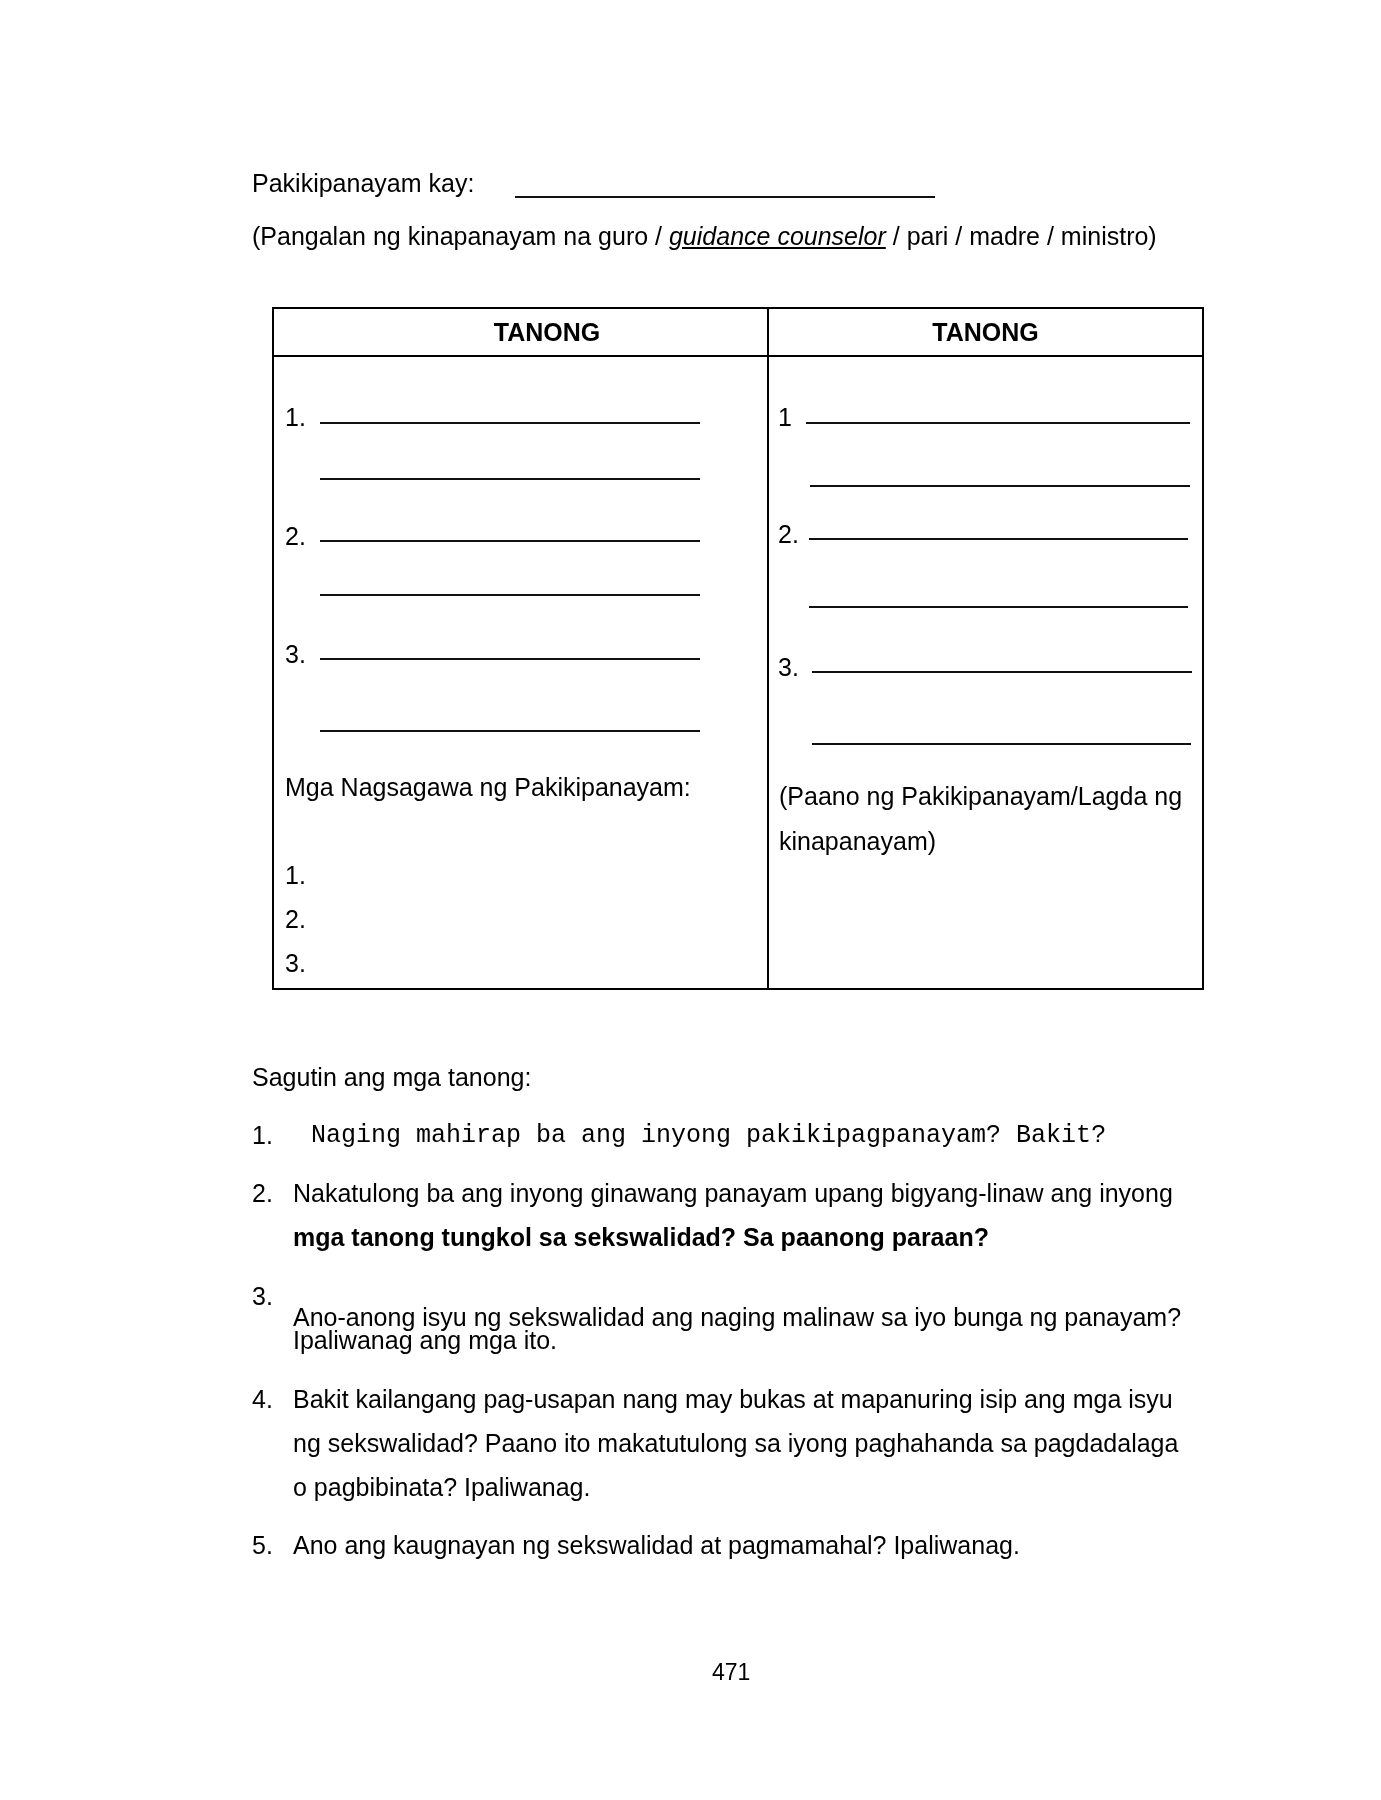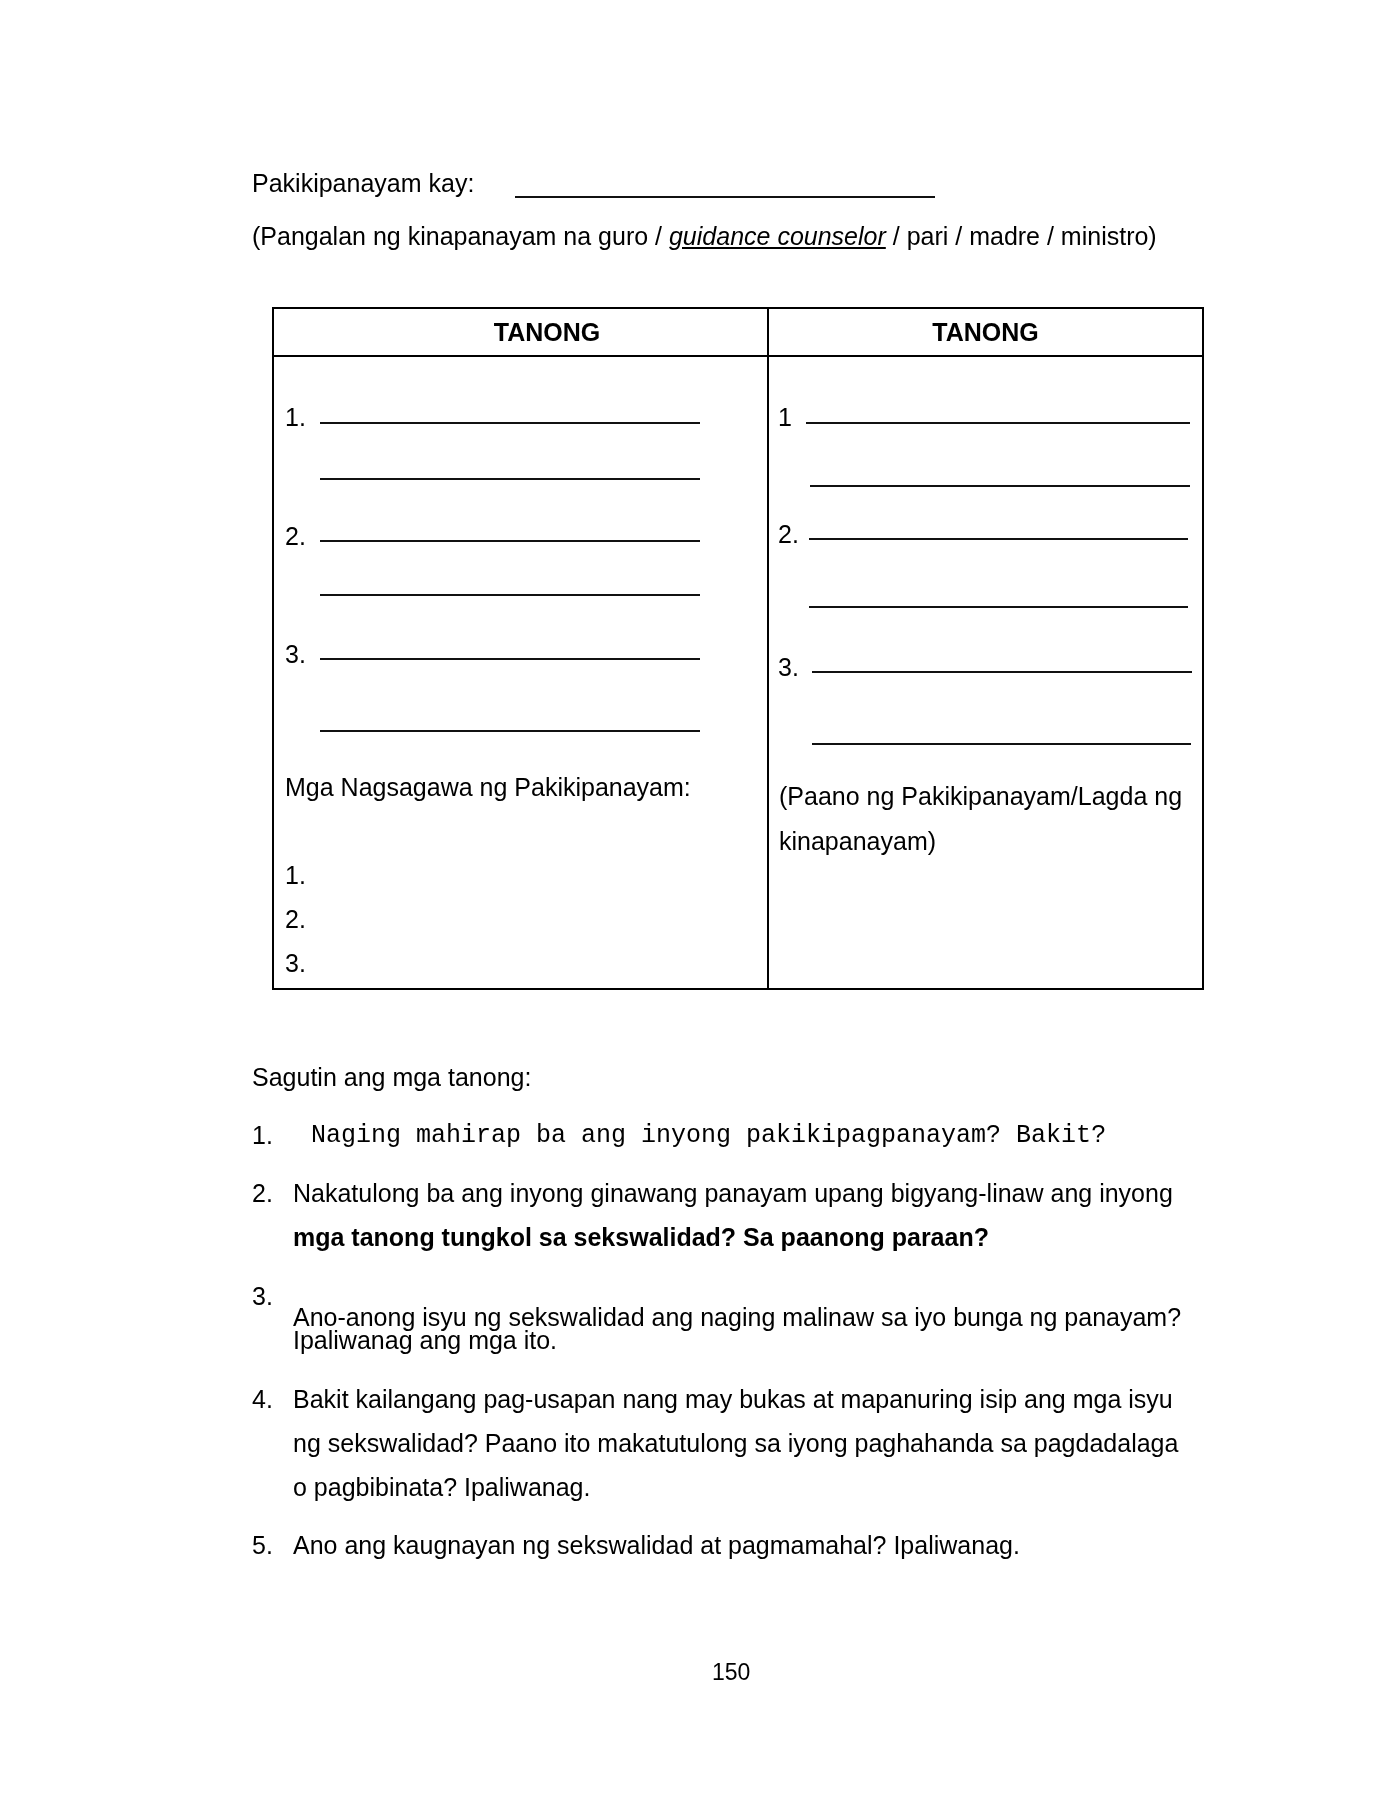--- a/index.html
+++ b/index.html
@@ -89,13 +89,13 @@
     <div class="abs" style="left:293px; top:1431px;">ng sekswalidad? Paano ito makatutulong sa iyong paghahanda sa pagdadalaga</div>
     <div class="abs" style="left:293px; top:1475px;">o pagbibinata? Ipaliwanag.</div>
   </div>
 
   <div>
     <div class="abs q-num" style="top:1533px;">5.</div>
     <div class="abs" style="left:293px; top:1533px;">Ano ang kaugnayan ng sekswalidad at pagmamahal? Ipaliwanag.</div>
   </div>
 </div>
 
-<div class="abs" style="left:712px; top:1661px; font-size:23px;">150</div>
+<div class="abs" style="left:712px; top:1661px; font-size:23px;">471</div>
 
 </body></html>

